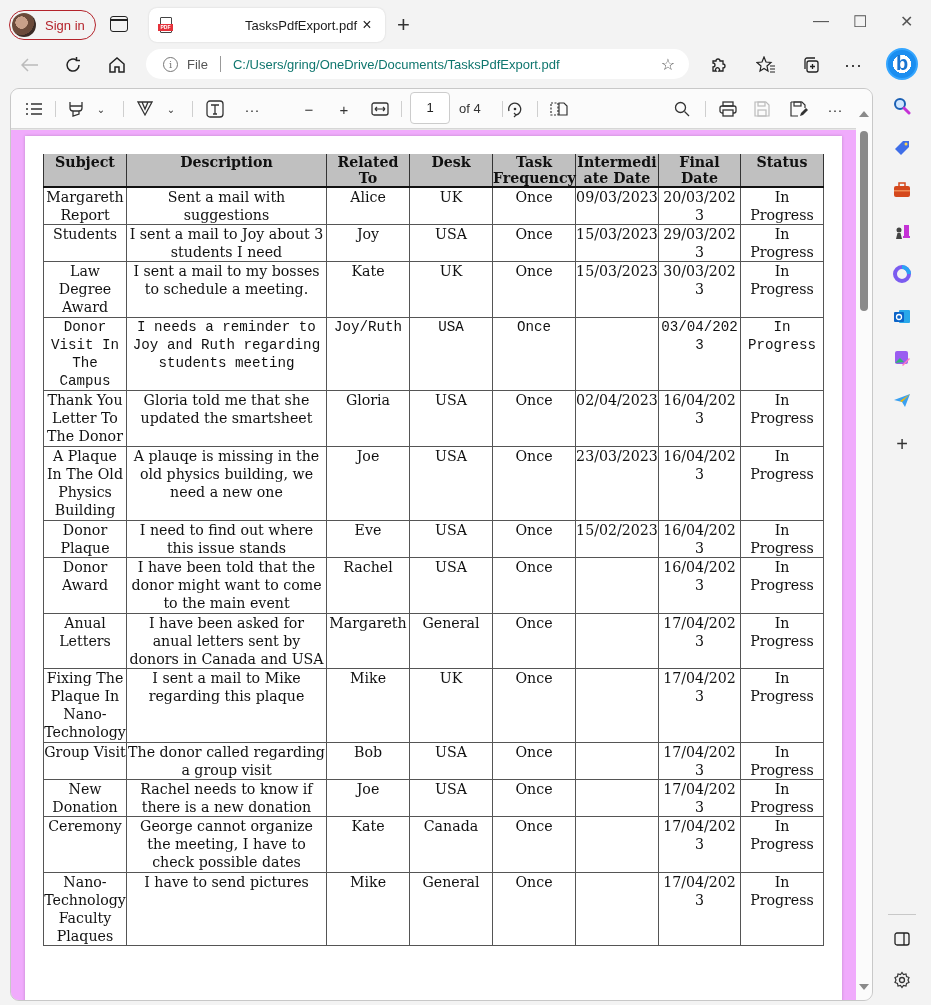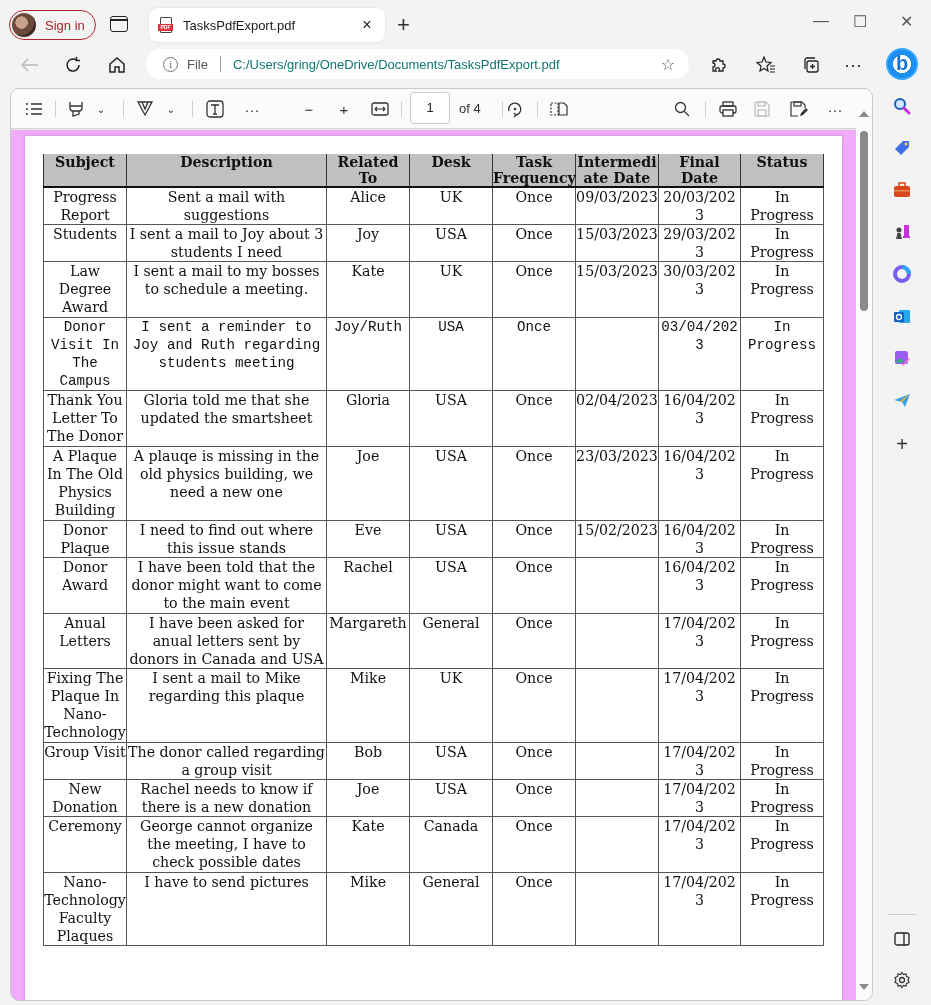--- a/index.html
+++ b/index.html
@@ -10,21 +10,21 @@
   .tabbar { position: absolute; left: 0; top: 0; width: 931px; height: 46px; padding-left: 32px; }
   .signin { position: absolute; left: 9px; top: 10px; width: 87px; height: 30px; border: 1.5px solid #b4232b; border-radius: 15px; display: flex; align-items: center; }
   .avatar { width: 24px; height: 24px; border-radius: 50%; margin-left: 2px; background: radial-gradient(circle at 40% 40%, #c9a08a 0 30%, #6b4a3a 31% 60%, #3b2b25 61%); }
   .signin-label { color: #b4232b; font-size: 13px; margin-left: 9px; }
   .tab-actions { position: absolute; left: 110px; top: 16px; width: 18px; height: 16px; border: 1.6px solid #222; border-radius: 3px; }
   .tab-actions::before { content: ""; position: absolute; left: 0; top: 2px; width: 100%; height: 2px; background: #222; }
   .tab { position: absolute; left: 149px; top: 8px; width: 236px; height: 34px; background: #fff; border-radius: 8px; box-shadow: 0 0 2px rgba(0,0,0,0.15); display: flex; align-items: center; }
   .pdf-icon { margin-left: 9px; width: 15px; height: 17px; position: relative; }
   .pdf-icon .sheet { position: absolute; left: 2px; top: 0; width: 12px; height: 16px; background: #fff; border: 1.2px solid #444; border-radius: 1px; }
   .pdf-icon .band { position: absolute; left: 0; top: 7px; width: 15px; height: 7px; background: #e5323b; color: #fff; font-size: 5px; font-weight: bold; line-height: 7px; text-align: center; }
-  .tab-title { margin-left: 10px; font-size: 13px; color: #1b1b1b; flex: 1; }
+  .tab-title { margin-left: 10px; font-size: 13px; color: #1b1b1b; flex: 1; text-align: right; }
   .tab-close { width: 20px; text-align: center; font-size: 16px; color: #222; margin-right: 8px; }
   .newtab { position: absolute; left: 397px; top: 12px; font-size: 22px; color: #333; font-weight: 300; }
   .winctl { position: absolute; top: 12px; font-size: 16px; color: #555; }
 
   
   .navrow { position: absolute; left: 0; top: 46px; width: 931px; height: 38px; }
   .navbtn { position: absolute; top: 6px; width: 26px; height: 26px; display: flex; align-items: center; justify-content: center; color: #222; font-size: 18px; }
   .navbtn.dim { color: #bbb; }
   .addr { position: absolute; left: 146px; top: 3px; width: 543px; height: 30px; background: #fff; border-radius: 15px; display: flex; align-items: center; }
   .info-icon { margin-left: 17px; width: 15px; height: 15px; border: 1.3px solid #777; border-radius: 50%; font-size: 10px; color: #777; text-align: center; line-height: 13px; font-family: "DejaVu Serif", serif; }
@@ -240,21 +240,21 @@
               <th>Related To</th>
               <th>Desk</th>
               <th>Task Frequency</th>
               <th style="word-break:break-all;">Intermediate Date</th>
               <th>Final Date</th>
               <th>Status</th>
             </tr>
           </thead>
           <tbody id="rows">
               <tr style="height: 37px;">
-                <td>Progress Report</td>
+                <td>Margareth Report</td>
                 <td>Sent a mail with suggestions</td>
                 <td>Alice</td>
                 <td>UK</td>
                 <td>Once</td>
                 <td class="date">09/03/2023</td>
                 <td class="date">20/03/2023</td>
                 <td>In Progress</td>
               </tr>
               <tr style="height: 37px;">
                 <td>Students</td>
@@ -271,21 +271,21 @@
                 <td>I sent a mail to my bosses to schedule a meeting.</td>
                 <td>Kate</td>
                 <td>UK</td>
                 <td>Once</td>
                 <td class="date">15/03/2023</td>
                 <td class="date">30/03/2023</td>
                 <td>In Progress</td>
               </tr>
               <tr style="height: 55px; font-family: Liberation Mono, monospace;">
                 <td>Donor Visit In The Campus</td>
-                <td>I sent a reminder to Joy and Ruth regarding students meeting</td>
+                <td>I needs a reminder to Joy and Ruth regarding students meeting</td>
                 <td>Joy/Ruth</td>
                 <td>USA</td>
                 <td>Once</td>
                 <td class="date"></td>
                 <td class="date">03/04/2023</td>
                 <td>In Progress</td>
               </tr>
               <tr style="height: 56px;">
                 <td>Thank You Letter To The Donor</td>
                 <td>Gloria told me that she updated the smartsheet</td>

